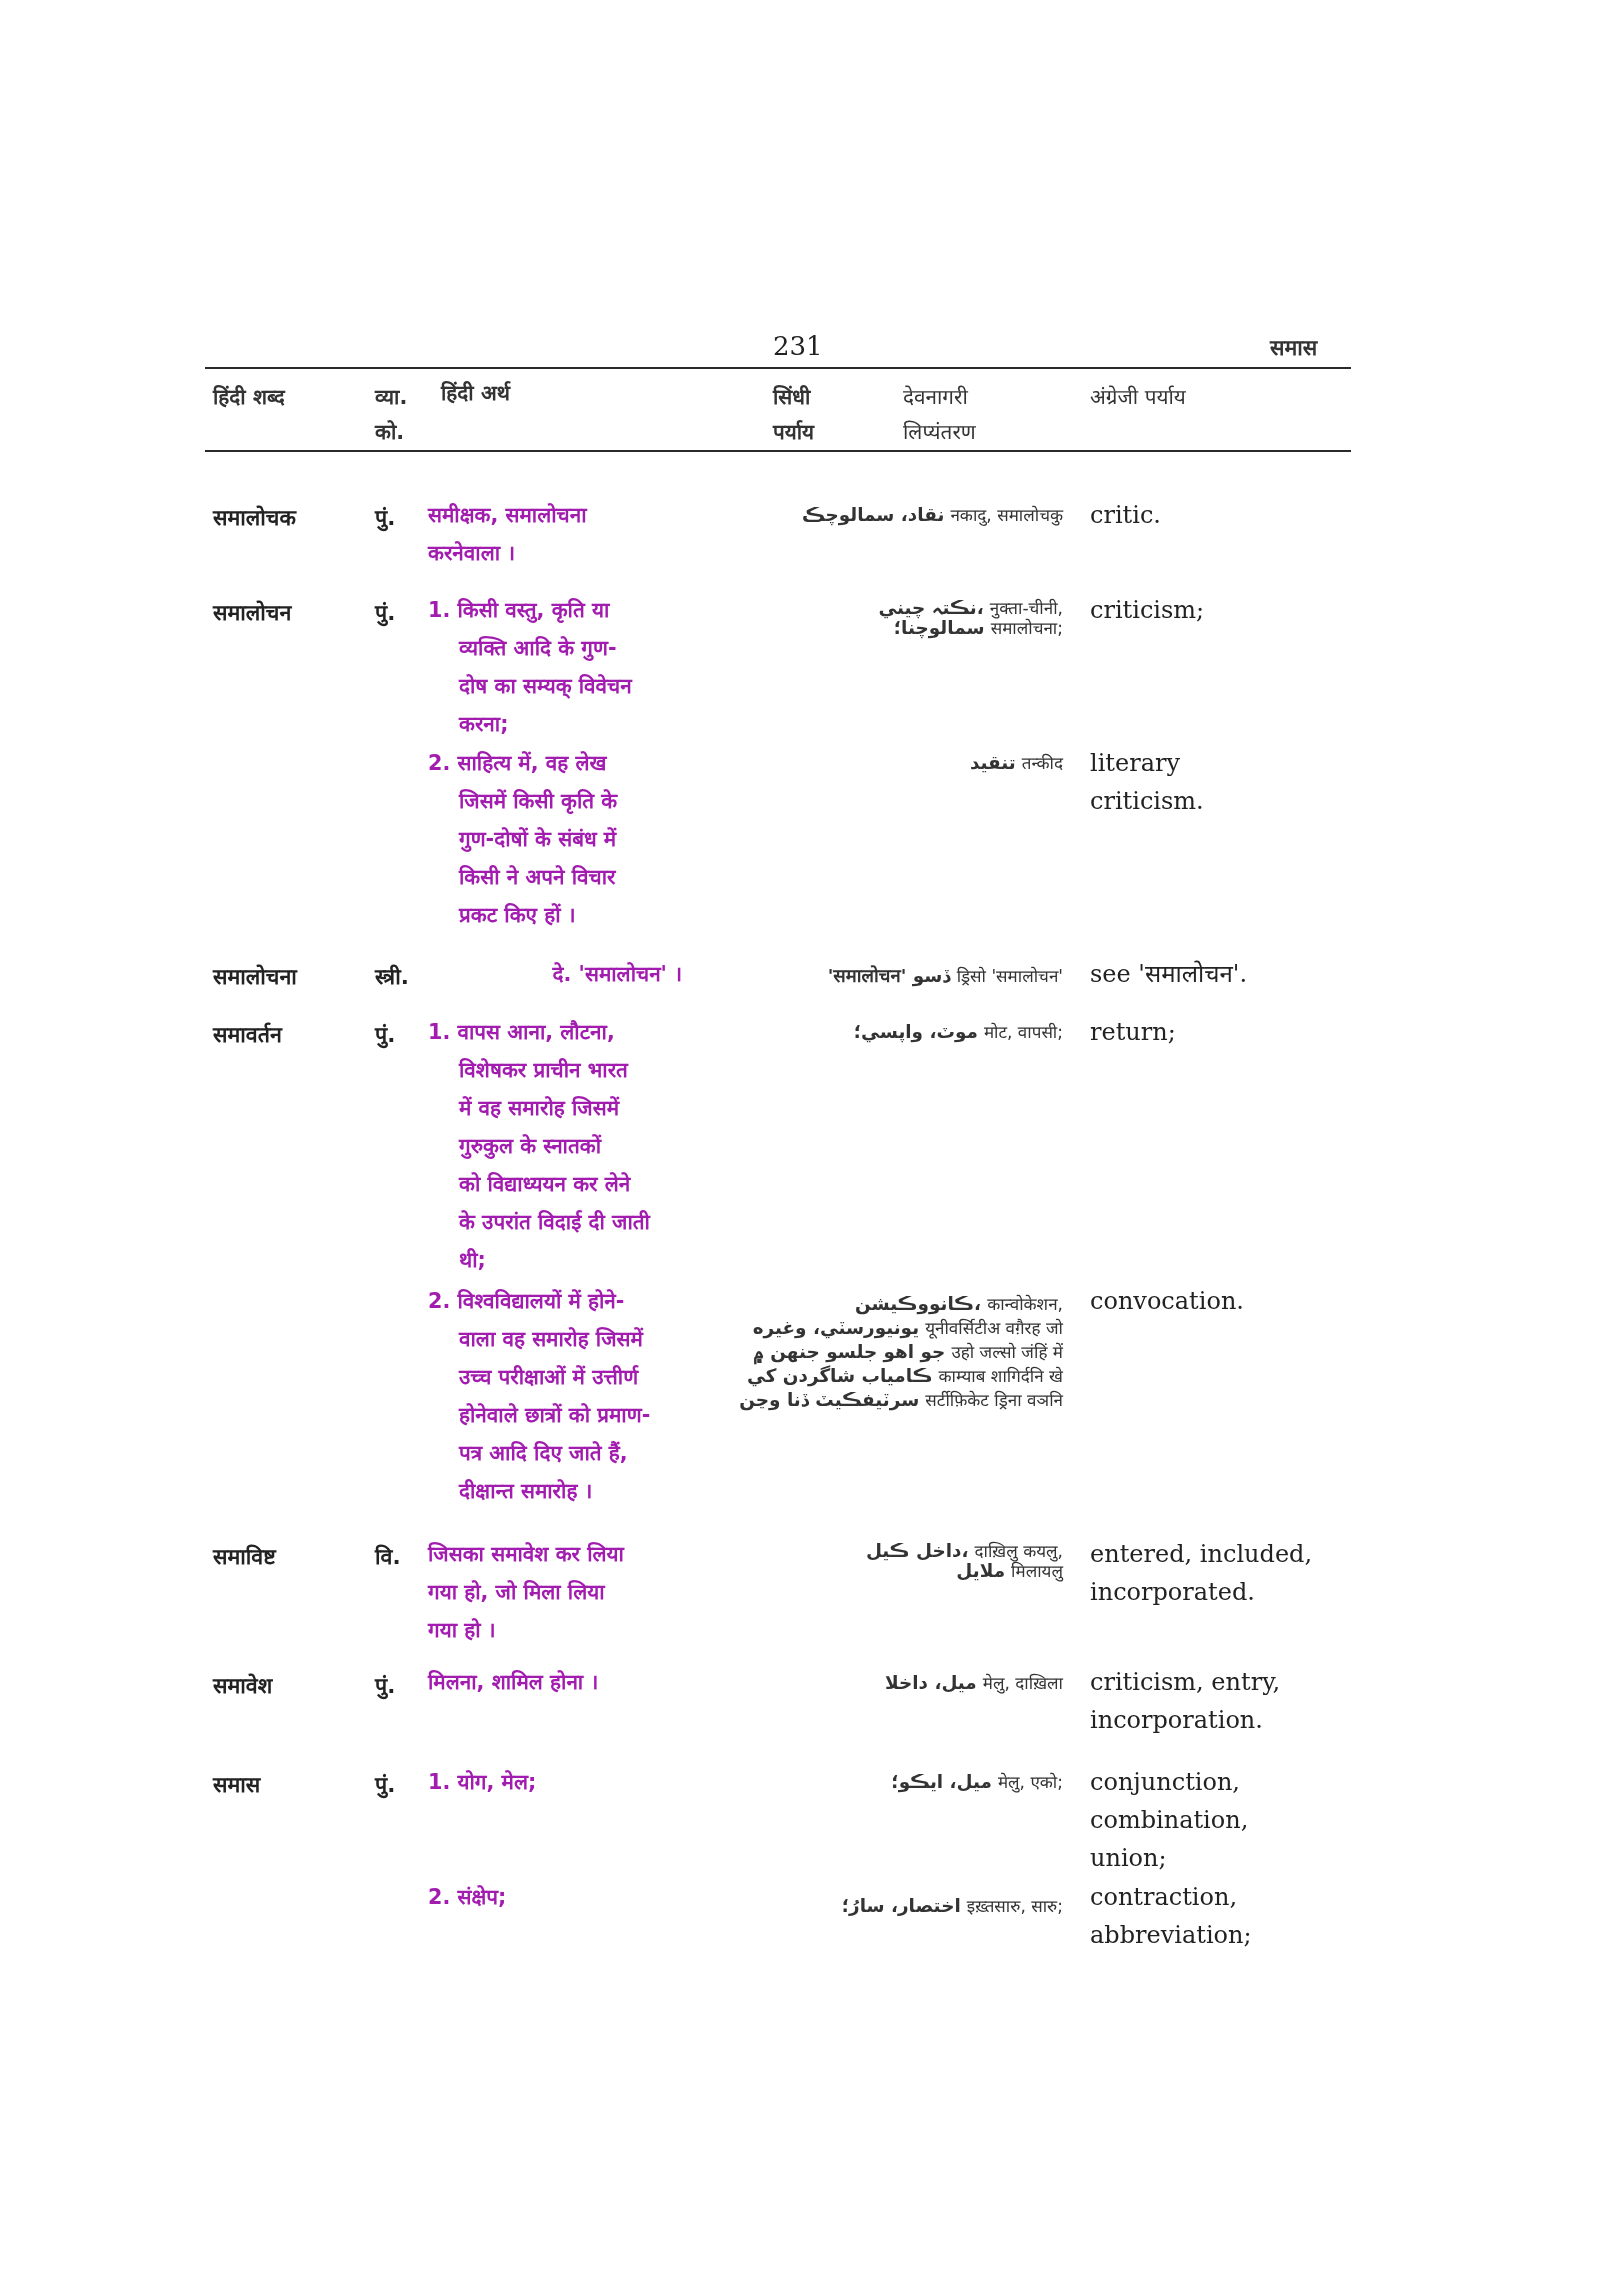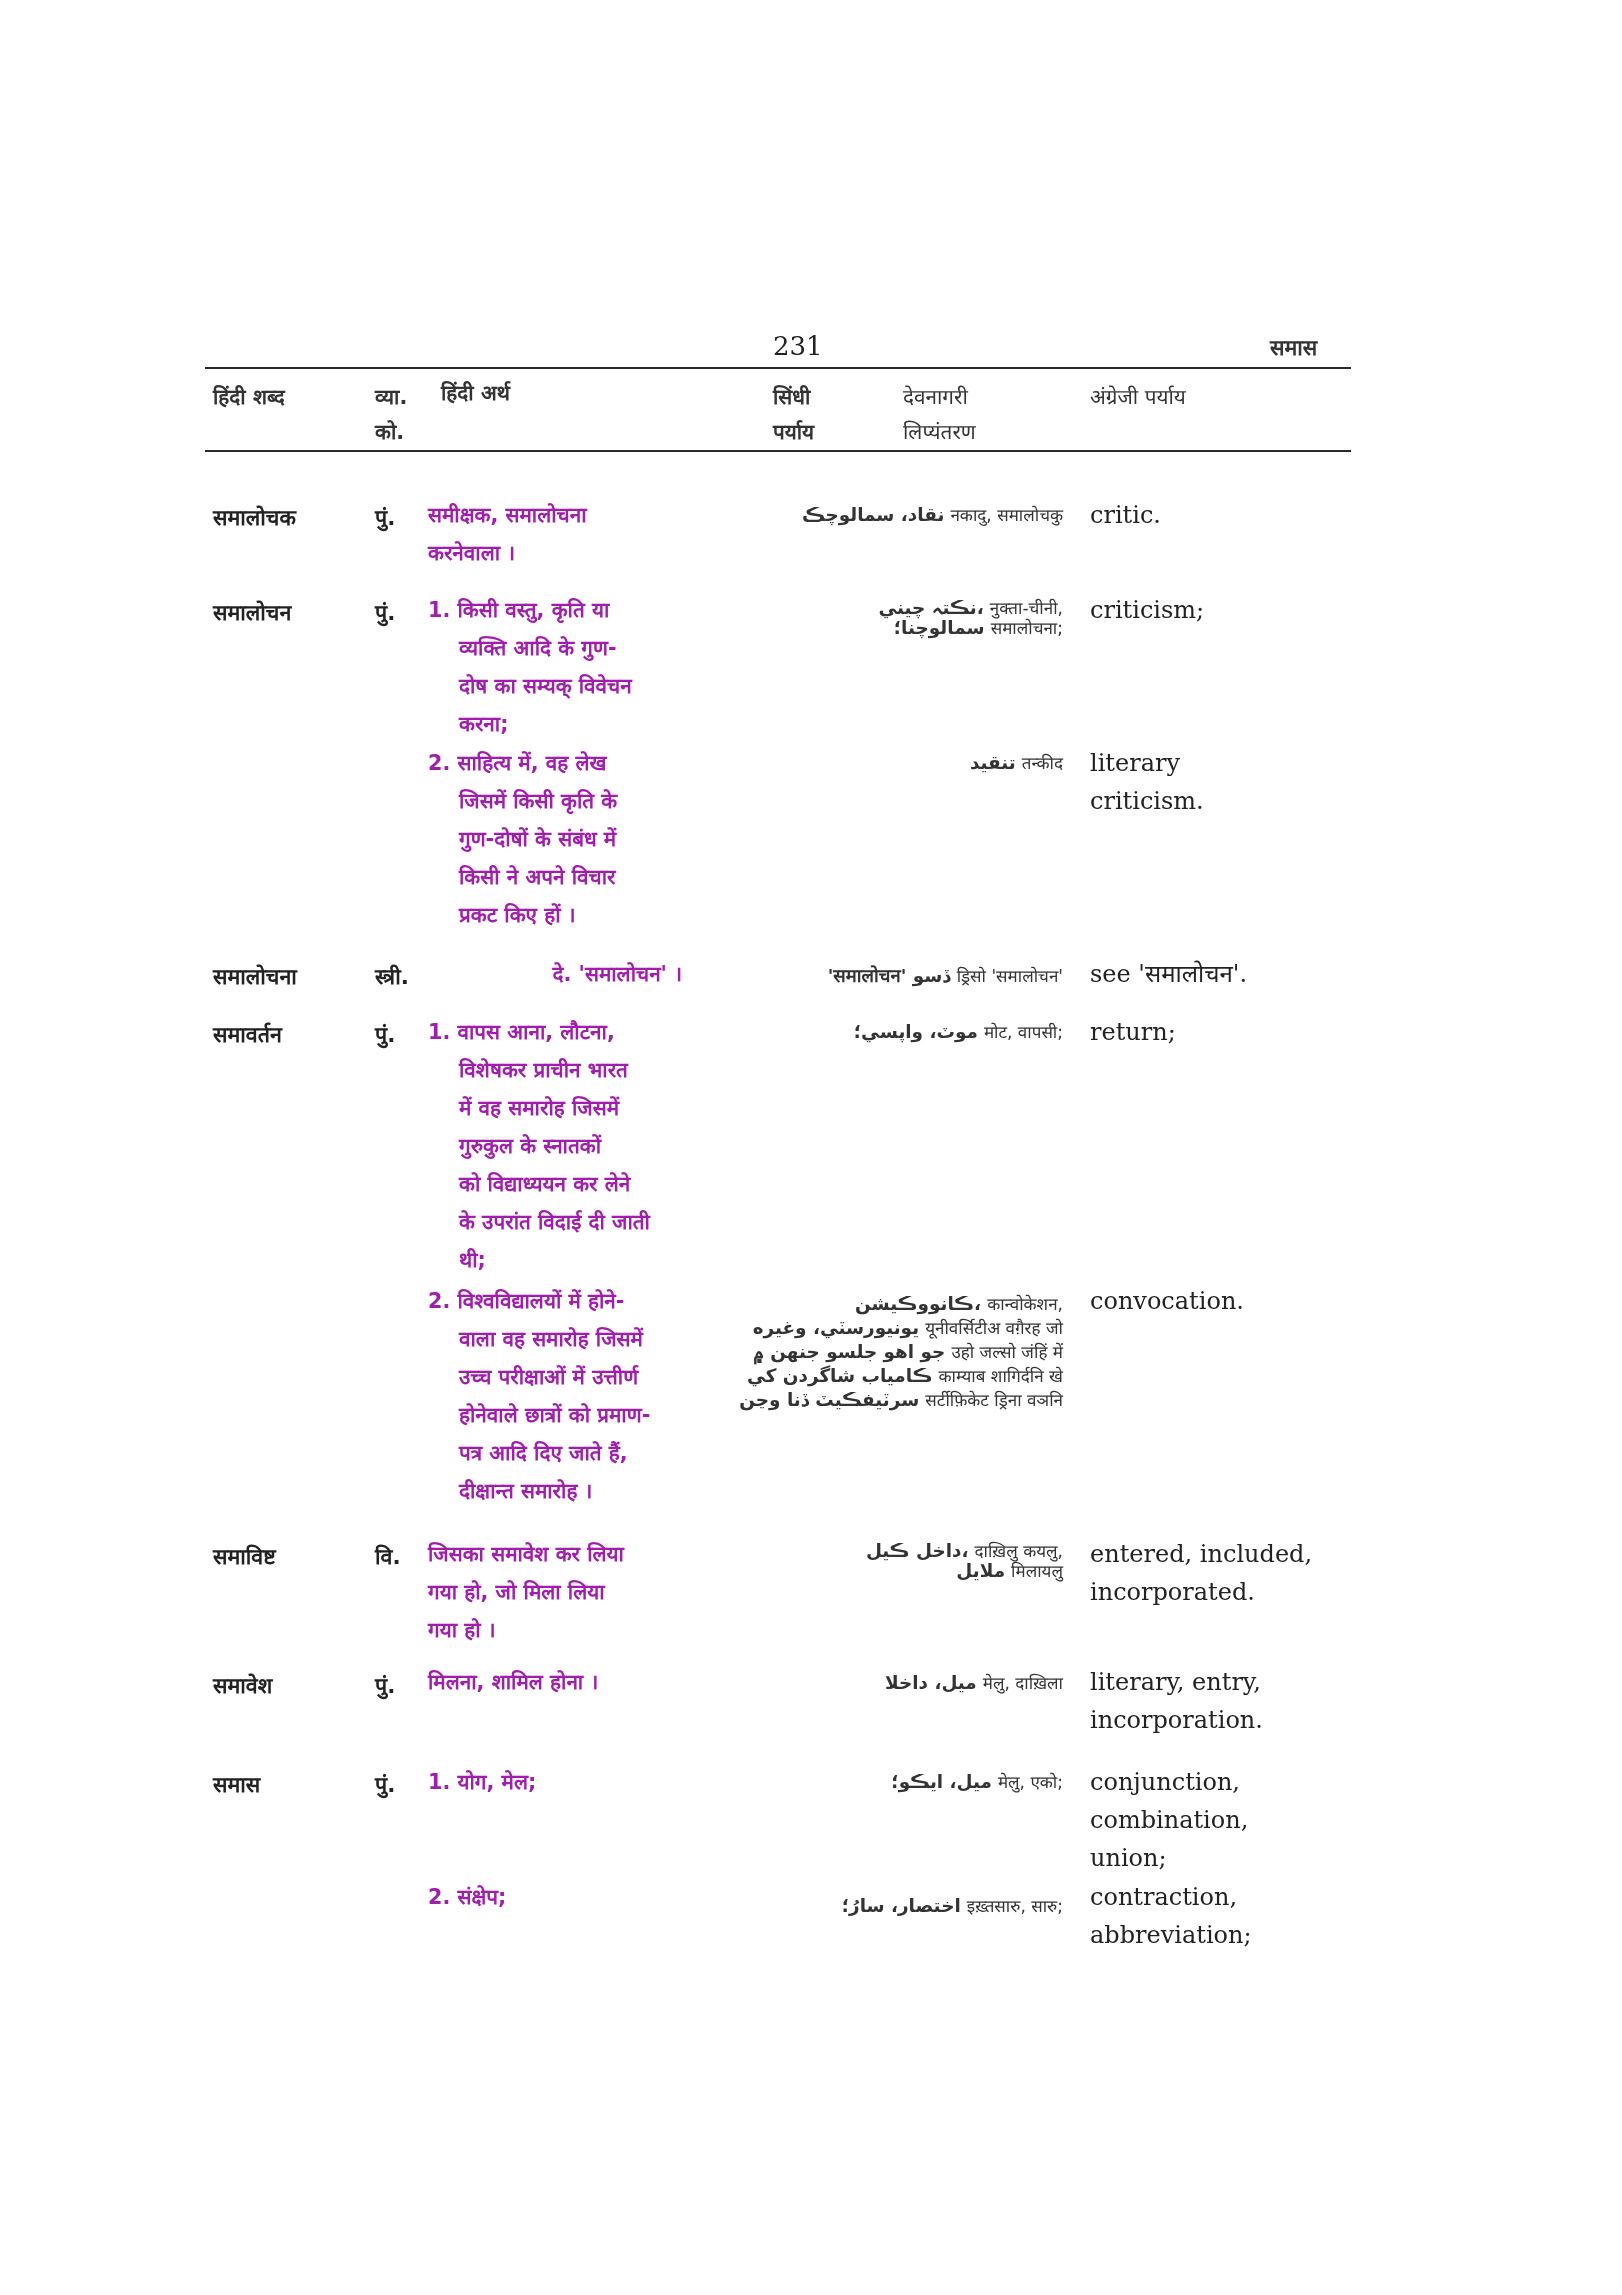--- a/index.html
+++ b/index.html
@@ -195,21 +195,21 @@
 <div>
   <div class="entry-word" style="top:1670px;">समावेश</div>
   <div class="entry-gram" style="top:1670px;">पुं.</div>
   <div class="entry-meaning" style="top:1663px;">
     <div>मिलना, शामिल होना ।</div>
   </div>
   <div class="entry-sindhi" style="top:1673px;">
     <span class="arabic">ميل، داخلا</span><span>मेलु, दाख़िला</span>
   </div>
   <div class="entry-english" style="top:1663px;">
-    <div>literary, entry,</div>
+    <div>criticism, entry,</div>
     <div>incorporation.</div>
   </div>
 </div>
 
 <div>
   <div class="entry-word" style="top:1769px;">समास</div>
   <div class="entry-gram" style="top:1769px;">पुं.</div>
   <div class="entry-meaning" style="top:1763px;">
     <div>1. योग, मेल;</div>
   </div>

